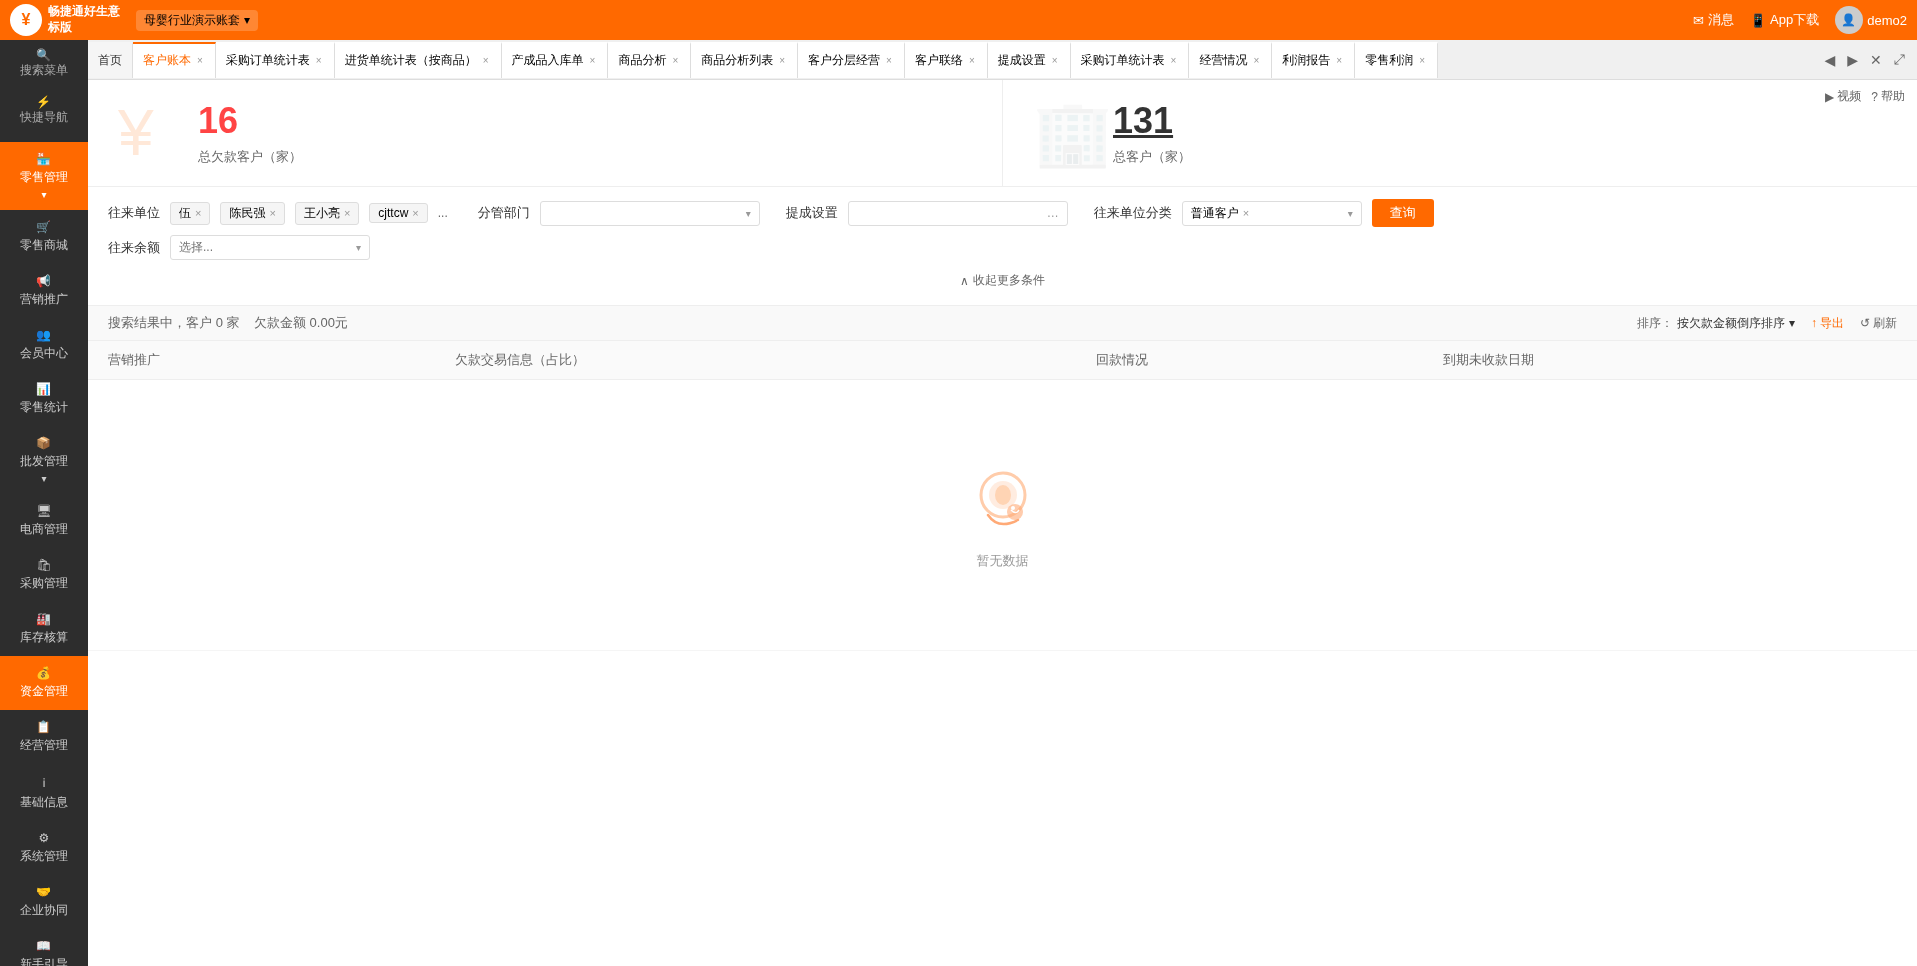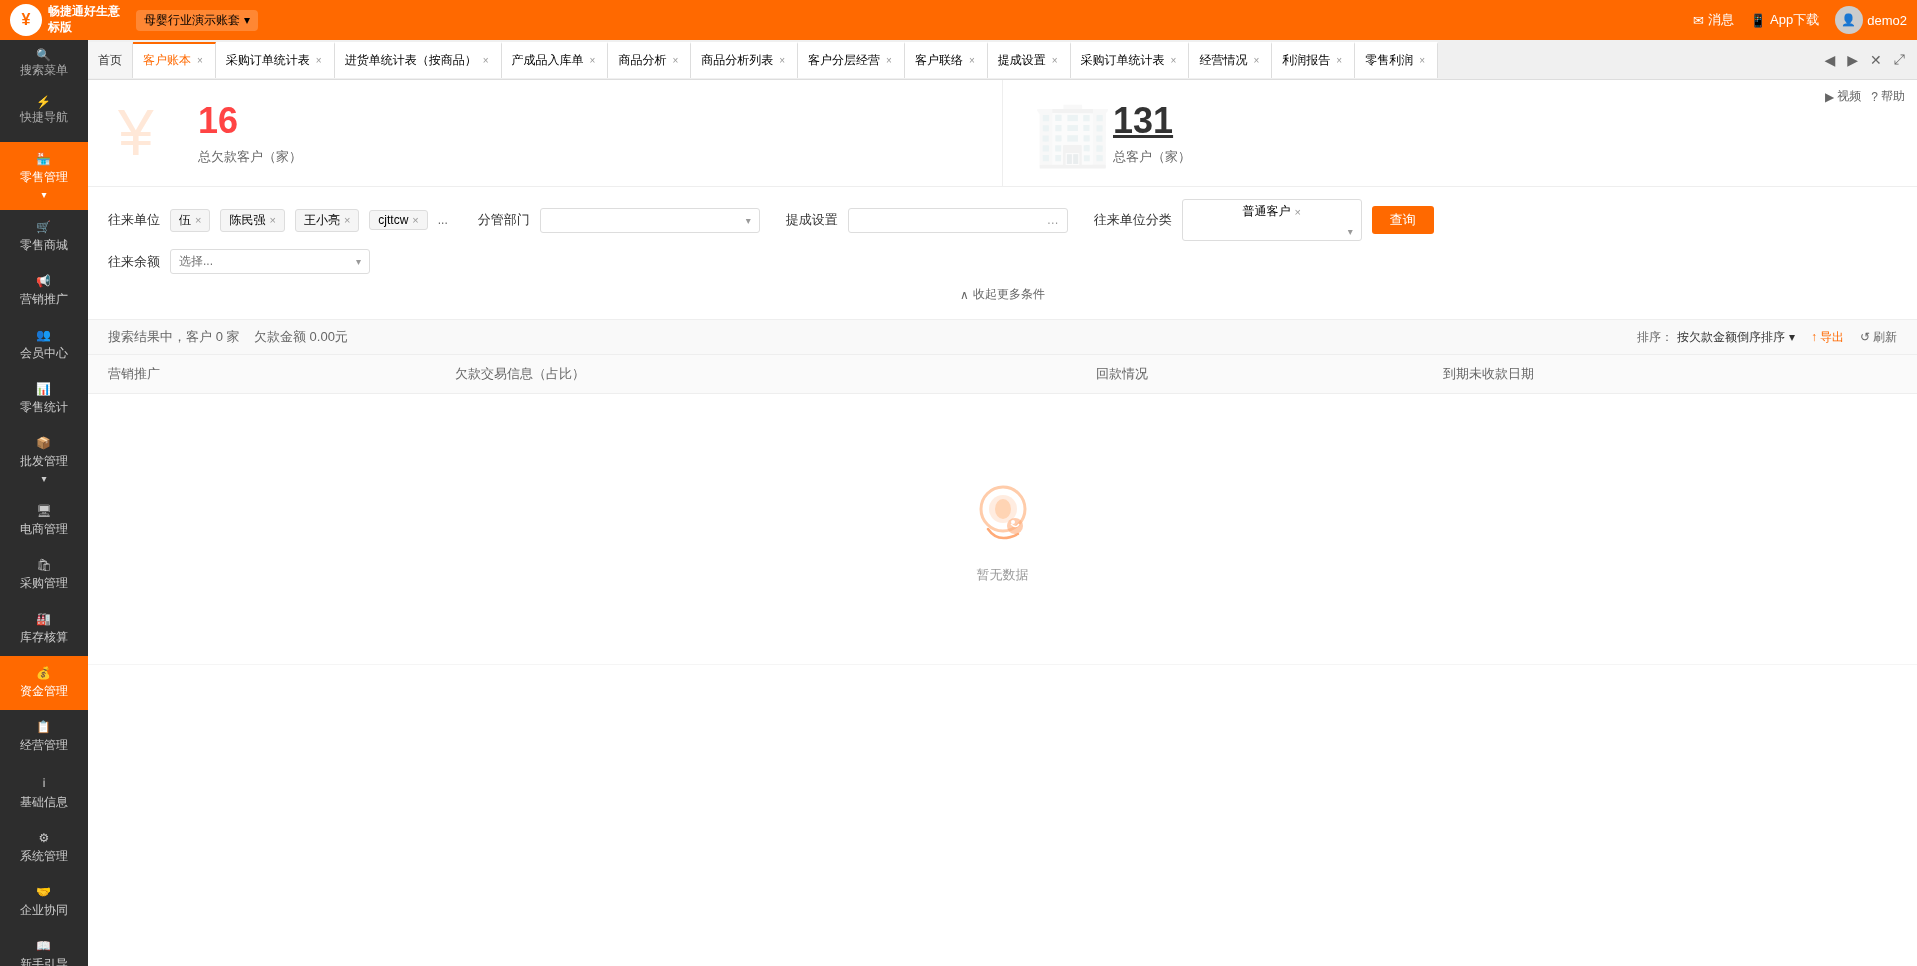--- a/index.html
+++ b/index.html
@@ -315,21 +315,21 @@
               <span class="arrow">▾</span>
             </div>
 
             <span class="filter-label" style="margin-left:16px;">提成设置</span>
             <div class="filter-select" style="min-width:220px;">
               <span style="color:#ccc;">　</span>
               <span class="dots">…</span>
             </div>
 
             <span class="filter-label" style="margin-left:16px;">往来单位分类</span>
-            <div class="filter-select" style="min-width:180px;flex-direction:column;">
+            <div class="filter-select" style="min-width:180px;">
               <div class="filter-tag" style="border:none;background:transparent;padding:0;">
                 <span>普通客户</span>
                 <span class="close-x">×</span>
               </div>
               <span class="arrow">▾</span>
             </div>
 
             <button class="query-btn">查询</button>
           </div>
 

